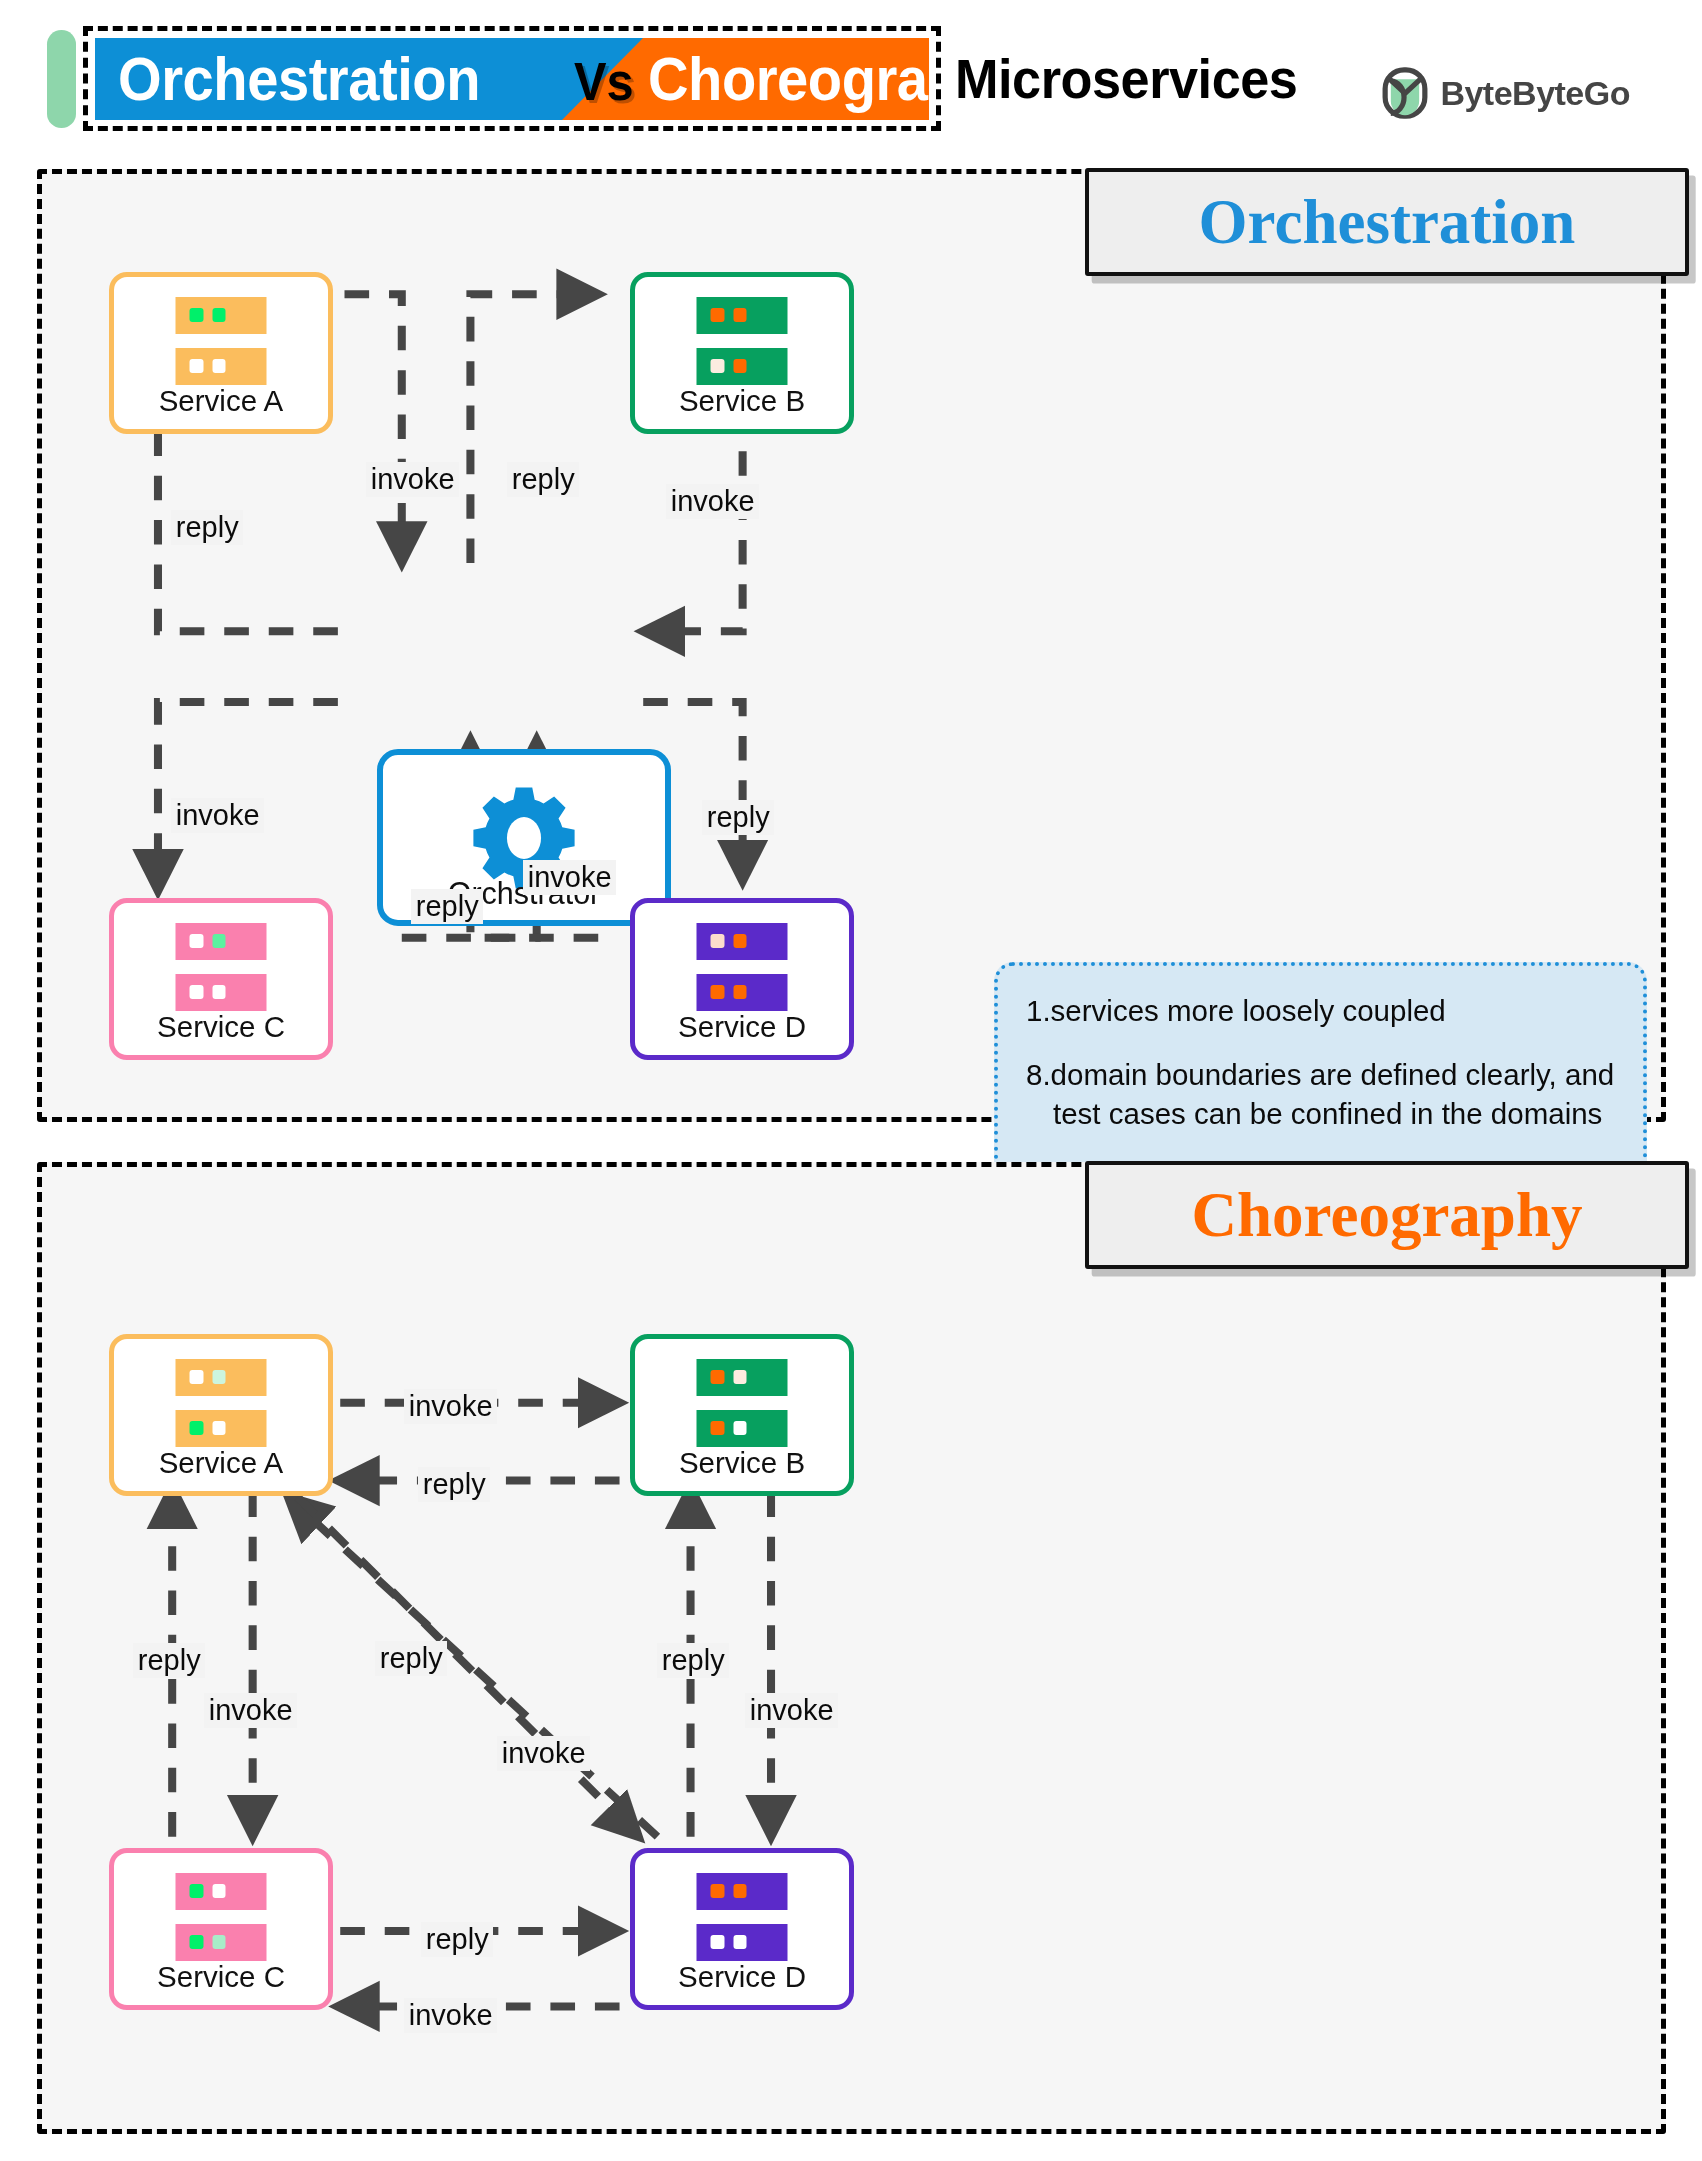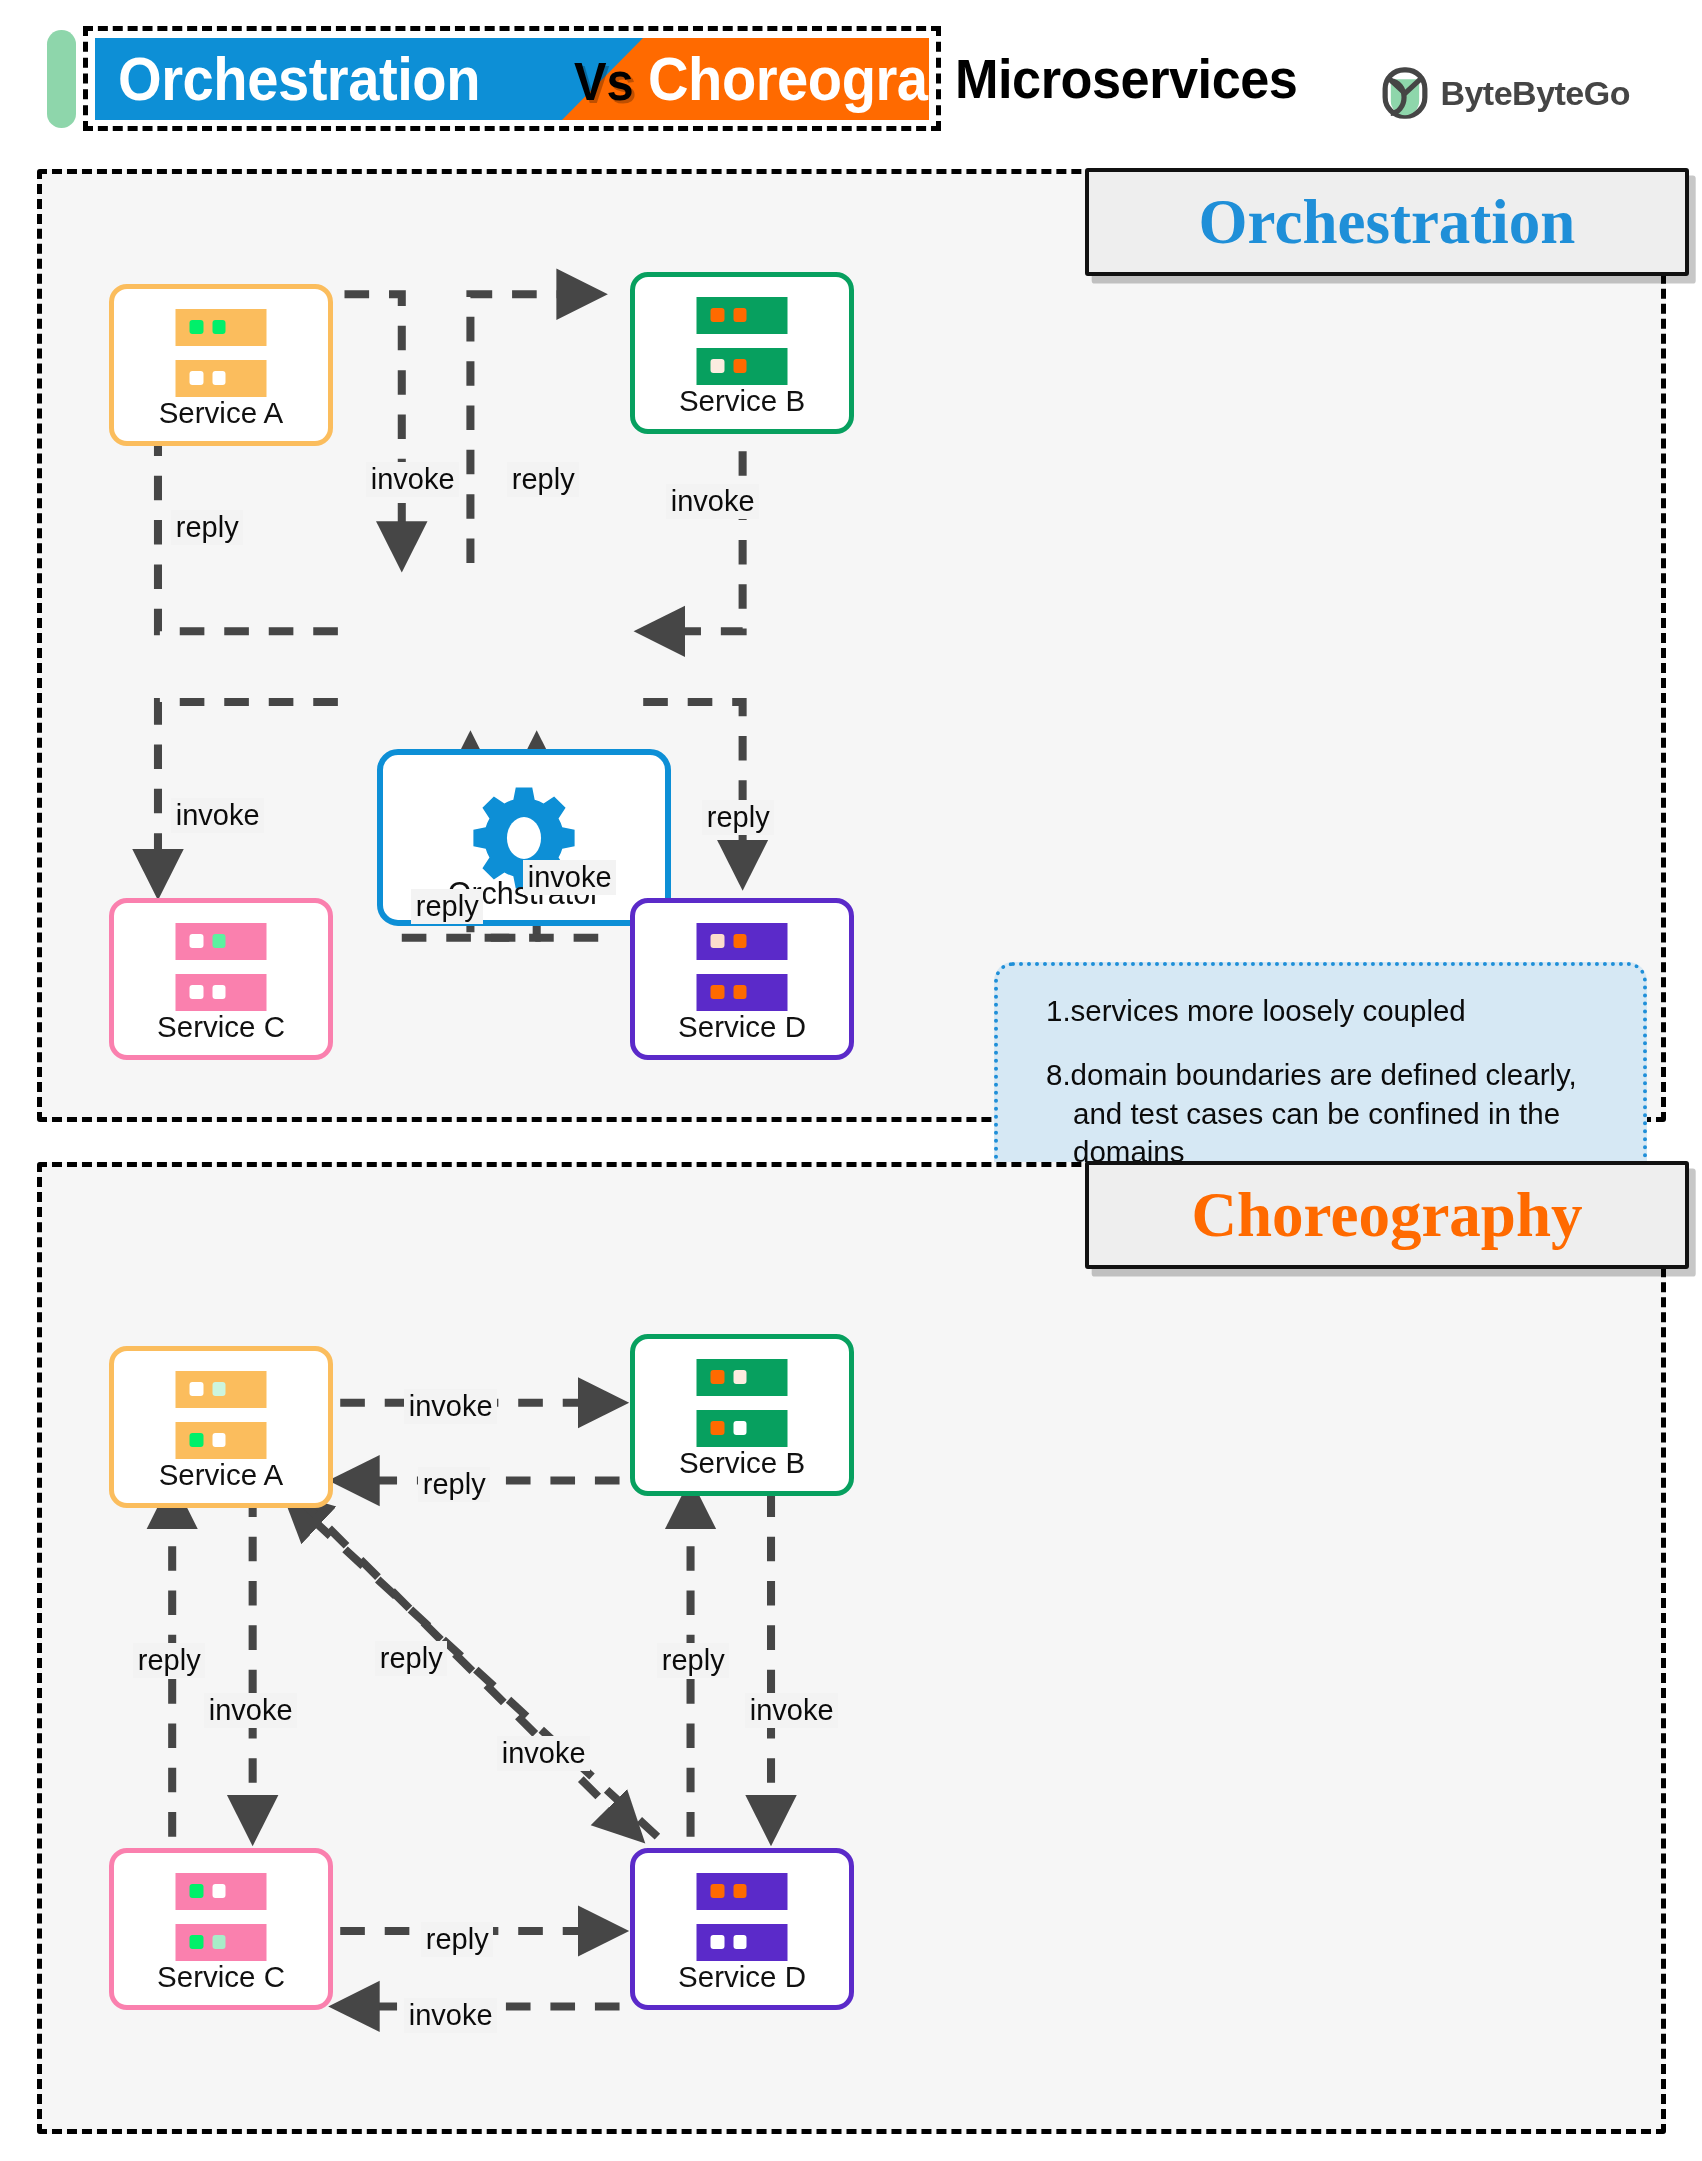--- a/index.html
+++ b/index.html
@@ -35,41 +35,41 @@
 
   
   .section-badge{position:absolute;background:#eeeeee;border:4.3px solid #111;border-radius:2.9px;
      box-shadow:6.7px 7.6px 0 rgba(0,0,0,.22);display:flex;align-items:center;justify-content:center;
      font-family:"Liberation Serif",serif;font-weight:bold;}
   #badge-orchestration{left:1043px;top:-5.7px;width:596px;height:100px;font-size:63px;color:#1f8fd8;}
   #badge-choreography{left:1043px;top:-5.7px;width:596px;height:100px;font-size:63px;color:#ff6a00;}
 
   
   .svc{position:absolute;width:224px;height:162px;background:#fff;border-radius:18px;box-sizing:border-box;}
-  .svc.orange{border:5.2px solid #fbbd5d;margin-top:12px;}
+  .svc.orange{border:5.2px solid #fbbd5d;}
   .svc.green {border:5.2px solid #07a05f;}
   .svc.pink  {border:5.2px solid #fa80ae;}
   .svc.purple{border:5.2px solid #5b2ac9;}
   .svc.blue  {border:6.2px solid #0d8fd6;}
   .svc-icon{position:absolute;left:50%;top:20px;transform:translateX(-50%);width:91px;}
   .rack{width:91px;height:37px;position:relative;}
   .rack+.rack{margin-top:14.3px;}
   .led{position:absolute;top:10.5px;width:13.3px;height:14.3px;border-radius:2.9px;}
   .led.l{left:14.3px;} .led.r{left:37px;}
   .svc-label{position:absolute;left:0;right:0;bottom:11.4px;text-align:center;font-size:29.5px;color:#111;
      font-family:"Liberation Sans",sans-serif;}
 
   
   #svc-orchestrator{left:335px;top:575px;width:294px;height:177px;border-radius:21px;}
   #orch-gear{position:absolute;left:50%;top:28px;transform:translateX(-50%);}
   #orch-label{position:absolute;left:0;right:0;bottom:8.6px;text-align:center;font-size:30.5px;color:#111;}
 
   
   .note{position:absolute;background:#d6e8f4;border:4.8px dotted #1f8fd8;border-radius:19px;box-sizing:border-box;
-        padding:26px 48px;}
+        padding:26px 28px;}
   .note-item{font-size:29.5px;line-height:1.30;color:#0b0b0b;font-family:"Liberation Sans",sans-serif;
         margin-bottom:26px;padding-left:22px;text-indent:-22px;}
   .note-item:last-child{margin-bottom:0;}
   #note-orchestration{left:952px;top:788px;width:653px;height:267px;}
   #note-orchestration .note-item{text-align:left;padding-left:27px;text-indent:-27px;}
 
   
   .elabel{position:absolute;background:#f3f3f3;font-size:29px;color:#0b0b0b;padding:1px 4.8px;
      font-family:"Liberation Sans",sans-serif;white-space:nowrap;}
 

